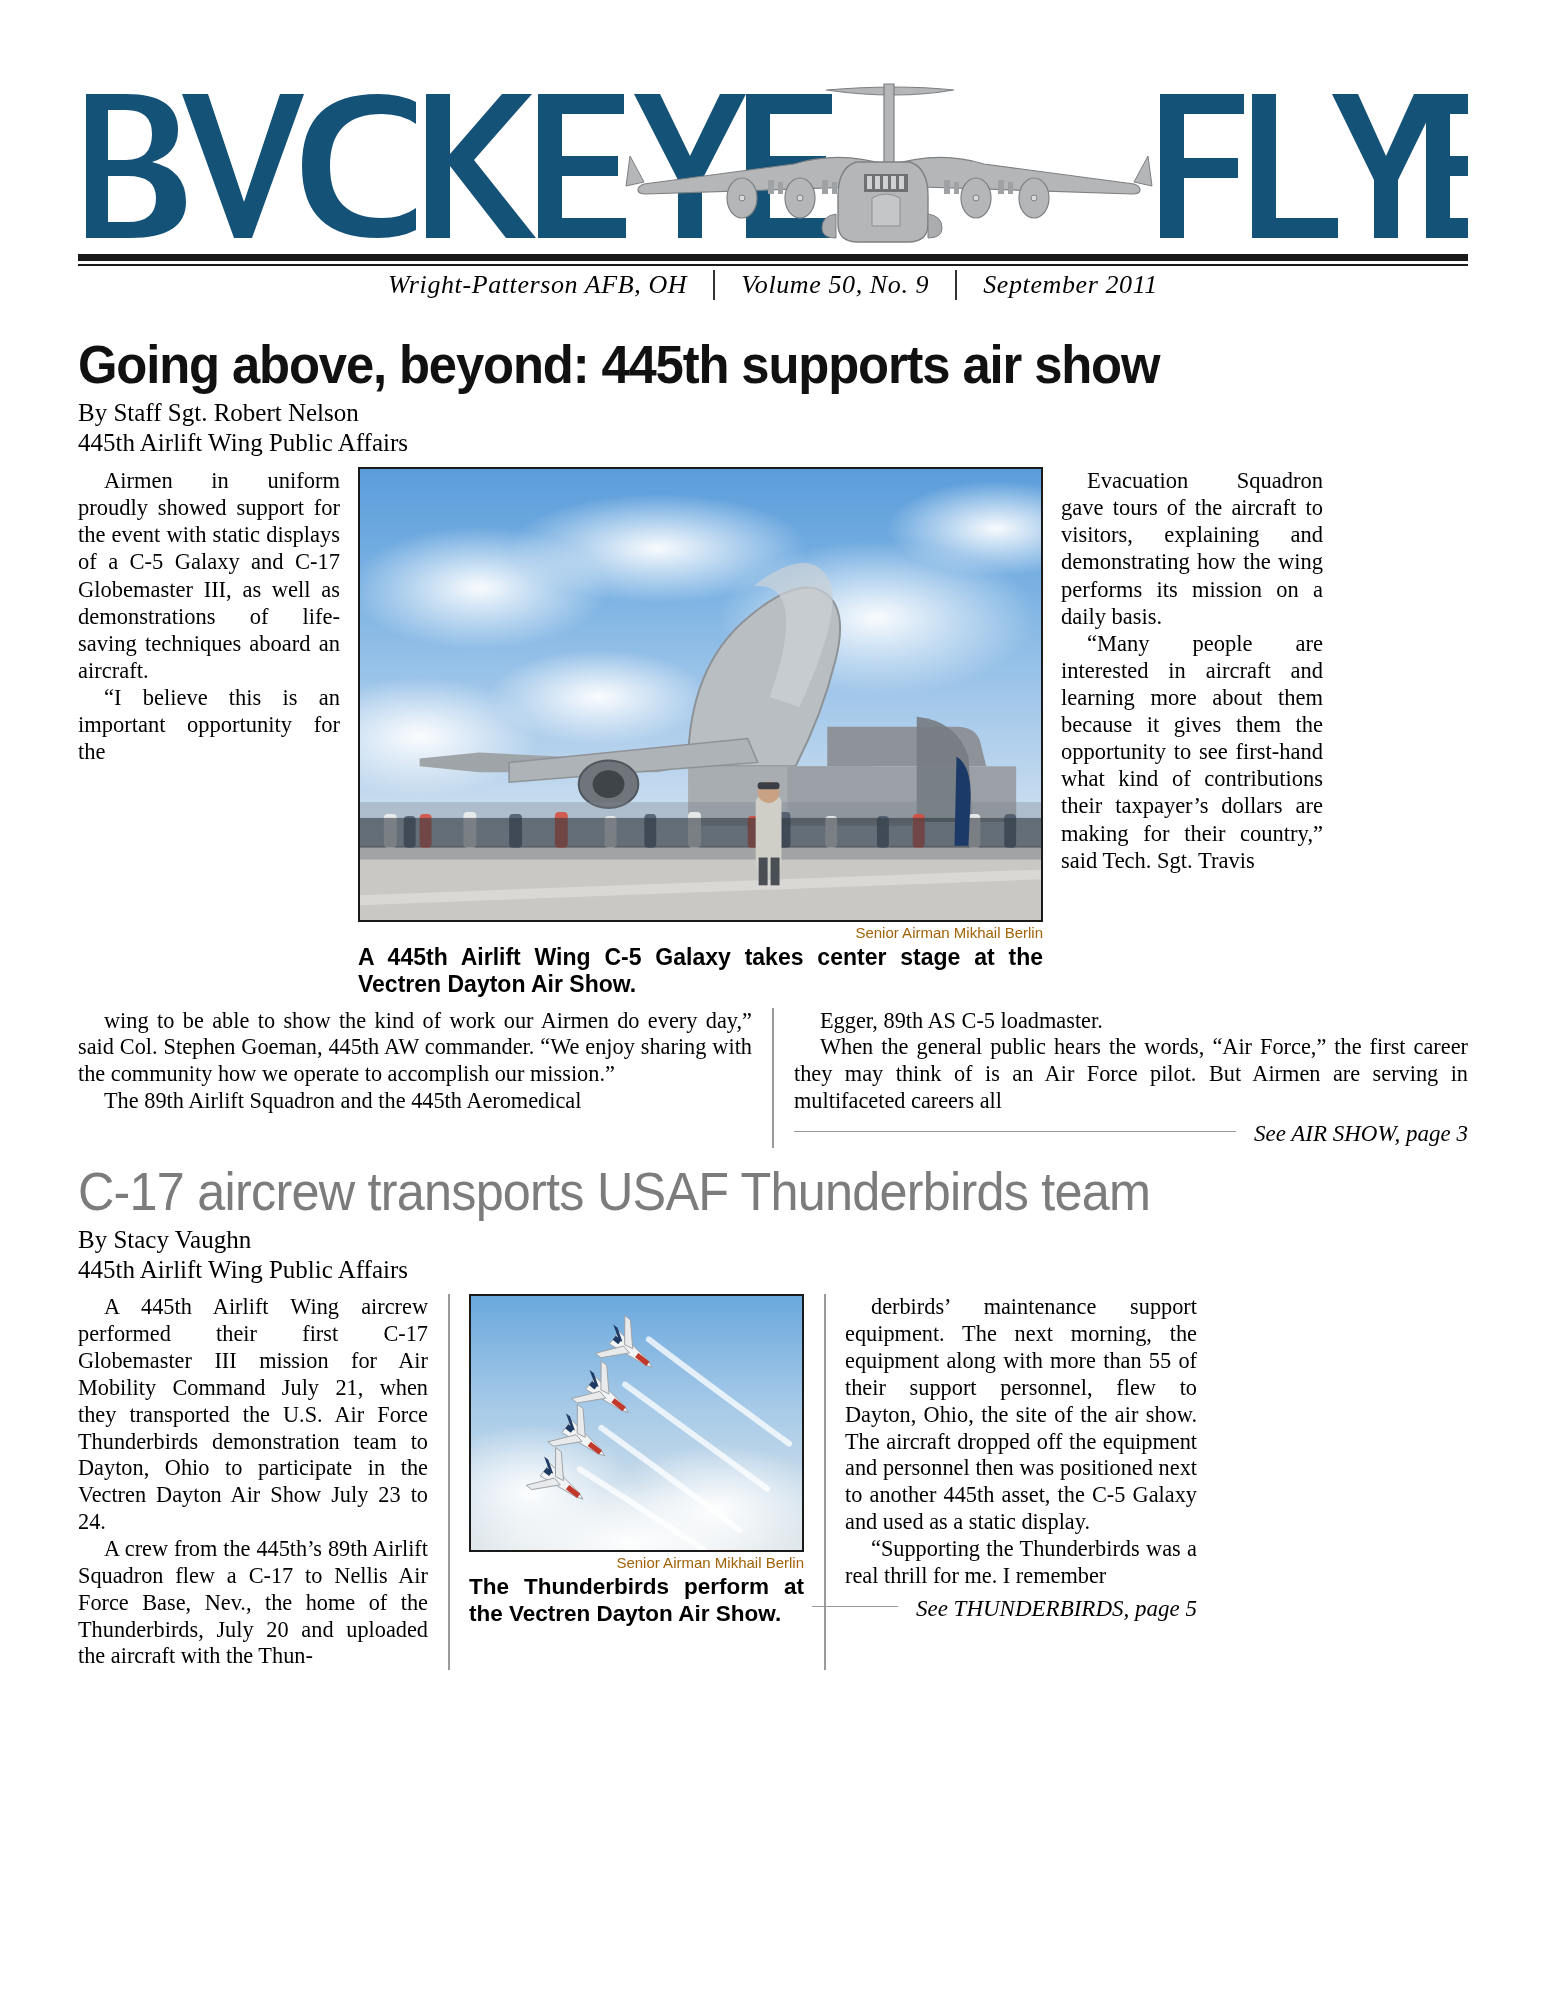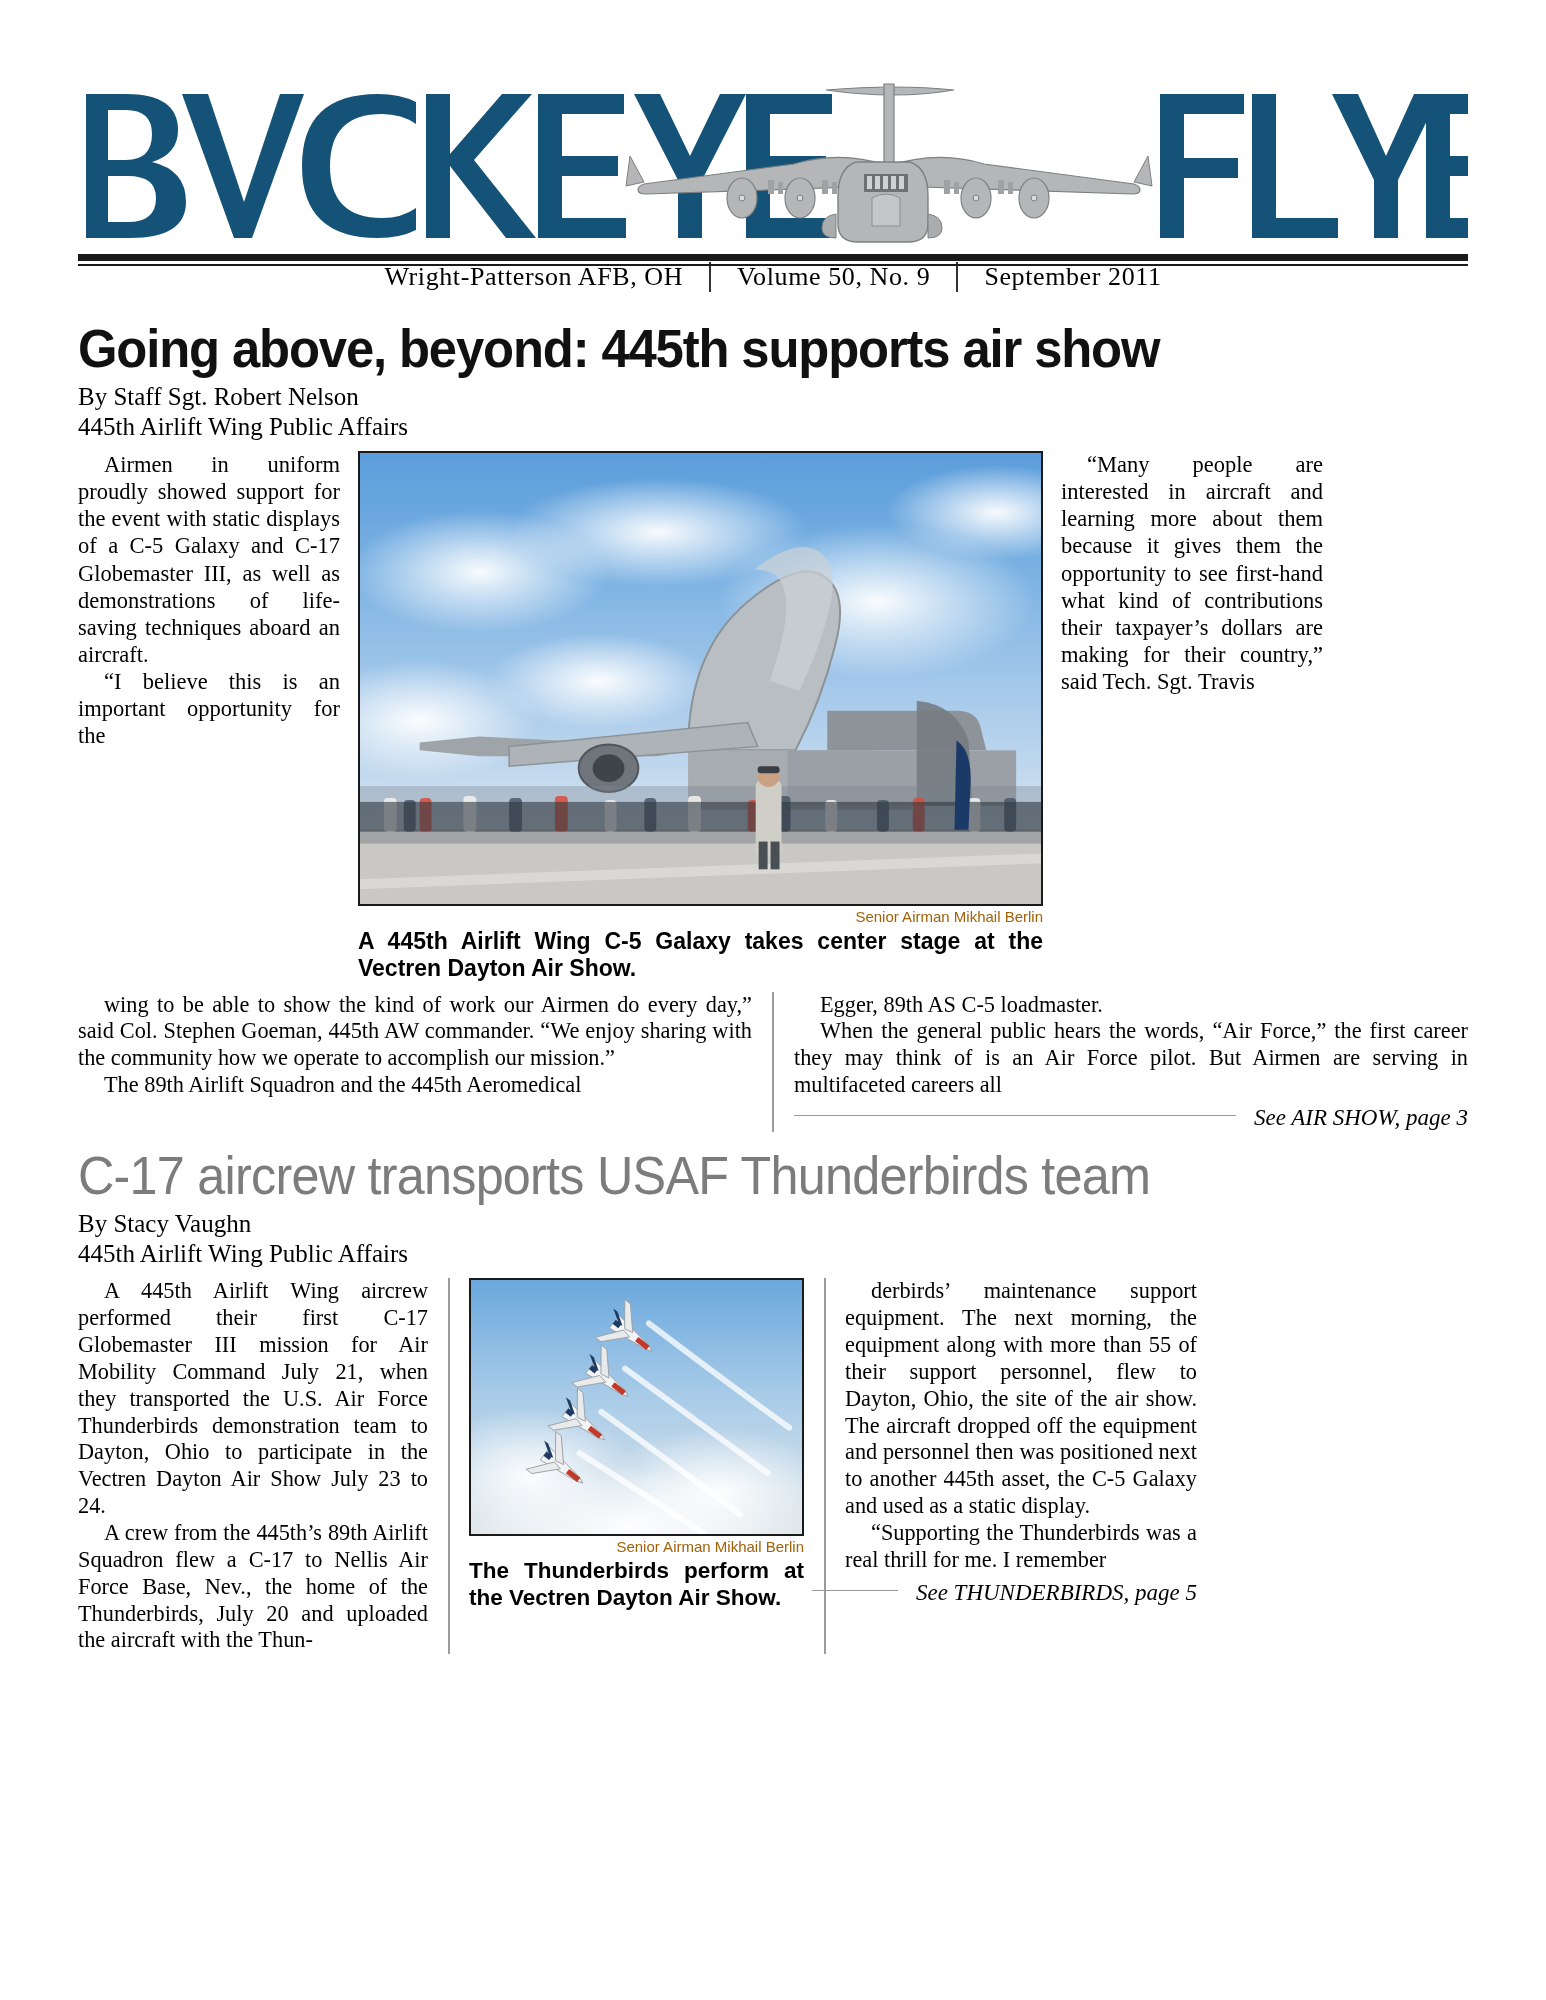--- a/index.html
+++ b/index.html
@@ -7,21 +7,21 @@
   .page{width:1546px;height:2000px;position:relative;box-sizing:border-box;padding:0 78px;}
 
   
   .masthead{position:relative;height:190px;margin-top:58px;}
   .mast-svg{display:block;width:100%;height:190px;}
   .mast-rules{margin-top:6px;}
   .rule-thick{height:7px;background:#1a1a1a;}
   .rule-thin{height:2px;background:#1a1a1a;margin-top:3px;}
 
   .dateline{display:flex;align-items:center;justify-content:center;gap:0;padding:14px 0 10px;font-size:26px;letter-spacing:.6px;}
-  .dateline .seg{padding:0 26px;white-space:nowrap;}
+  .dateline .seg{padding:8px 26px;white-space:nowrap;font-style:italic;}
   .dateline .divider{width:2px;height:30px;background:#333;}
 
   
   h1.head{font-family:"Liberation Sans",sans-serif;font-weight:bold;font-size:54px;line-height:1.04;
           margin:18px 0 6px;letter-spacing:-1.2px;transform:scaleX(.94);transform-origin:left center;color:#111;}
   h1.head2{font-family:"Liberation Sans",sans-serif;font-weight:normal;font-size:53px;line-height:1.05;
           margin:16px 0 6px;letter-spacing:-.8px;transform:scaleX(.95);transform-origin:left center;color:#7c7c7c;}
   .byline{font-size:25px;line-height:1.18;margin:0;}
   .byline-block{margin-bottom:10px;}
 
@@ -240,20 +240,21 @@
               </g>
 
             <path d="M600 290 q16 10 14 46 l-2 44 h-14z" fill="#1b3a68"></path>
           </svg>
         </div>
         <div class="credit">Senior Airman Mikhail Berlin</div>
         <div class="caption">A 445th Airlift Wing C-5 Galaxy takes center stage at the Vectren Dayton Air Show.</div>
       </div>
 
       <div class="col">
+        <p>Evacuation Squadron gave tours of the aircraft to visitors, explaining and demonstrating how the wing performs its mission on a daily basis.</p>
         <p>“Many people are interested in aircraft and learning more about them because it gives them the opportunity to see first-hand what kind of contributions their taxpayer’s dollars are making for their country,” said Tech. Sgt. Travis</p>
       </div>
     </div>
 
     <div class="two">
       <div class="col tight">
         <p>wing to be able to show the kind of work our Airmen do every day,” said Col. Stephen Goeman, 445th AW commander. “We enjoy sharing with the community how we operate to accomplish our mission.”</p>
         <p>The 89th Airlift Squadron and the 445th Aeromedical</p>
       </div>
       <div class="vrule"></div>

